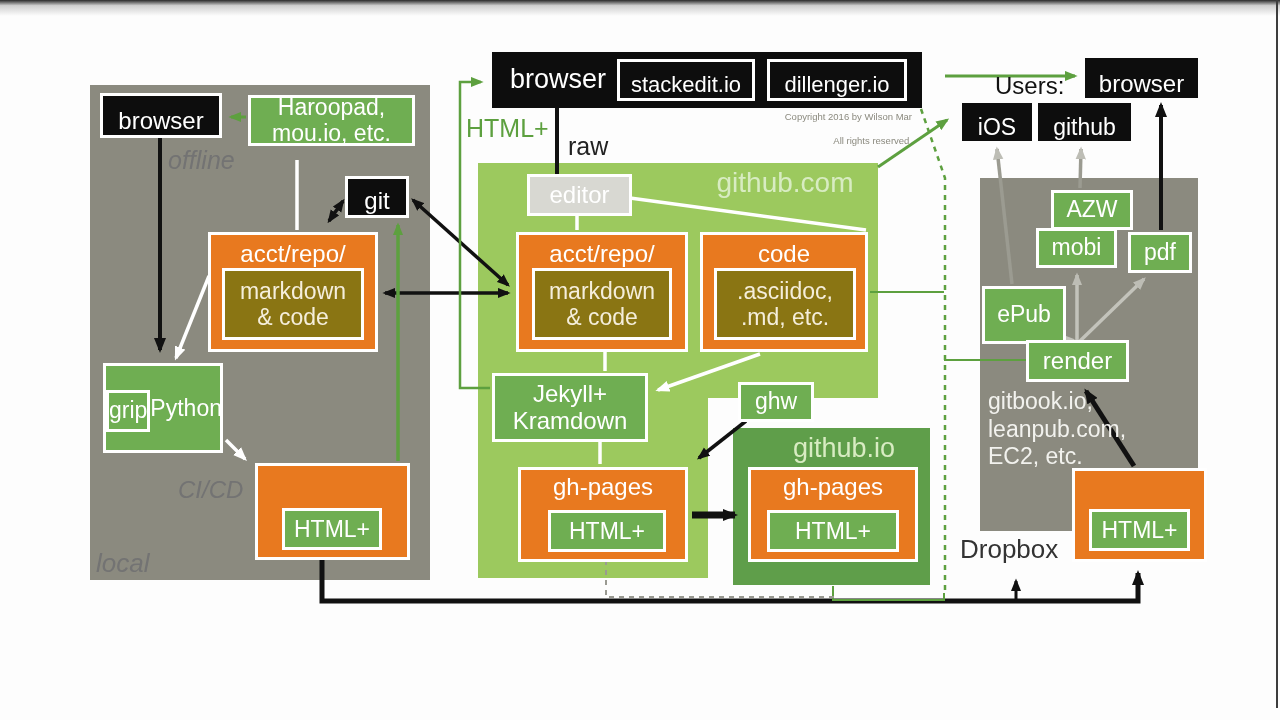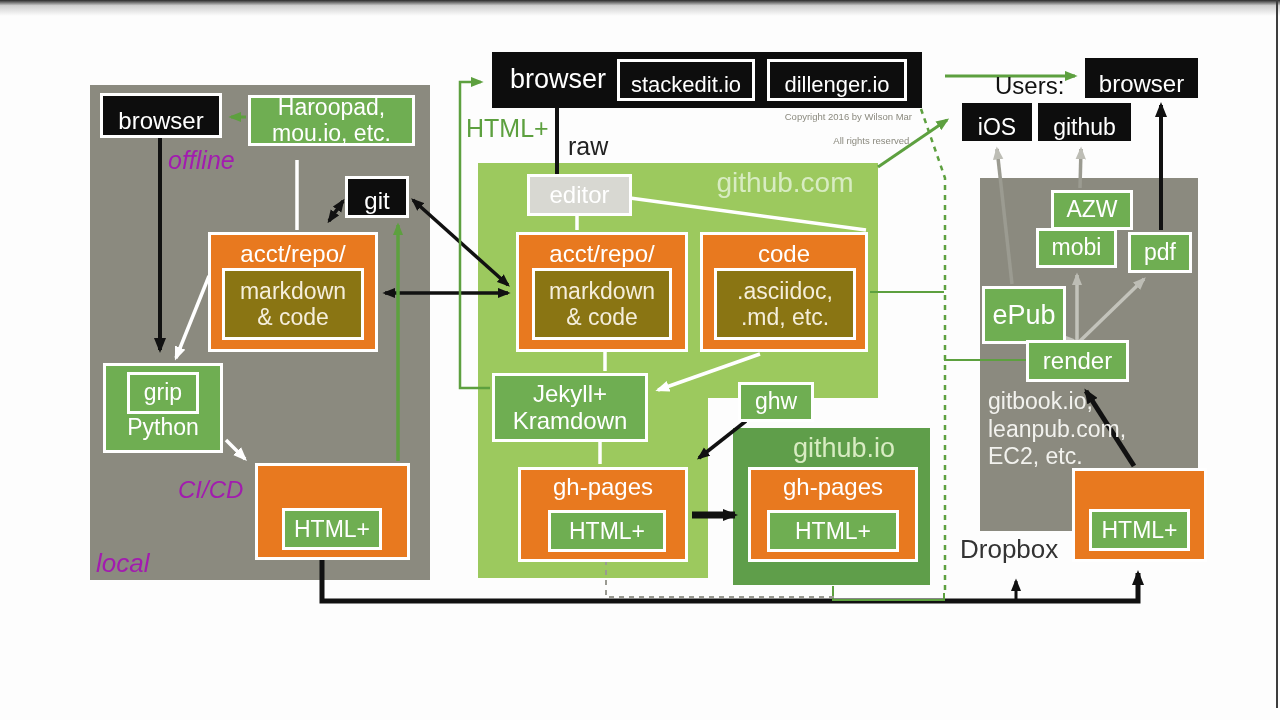--- a/index.html
+++ b/index.html
@@ -19,21 +19,21 @@
   .green-box{background:#6fae52;}
   .orange-box{background:#e8791f;display:block;}
   .olive-inner{background:#8a7513;border:3px solid #fff;color:#f5eedb;
                display:flex;align-items:center;justify-content:center;text-align:center;line-height:1.15;}
   .green-inner{background:#6fae52;border:3px solid #fff;color:#fff;
                display:flex;align-items:center;justify-content:center;}
   .editor-box{background:#d8d8d2;border:3px solid #fff;color:#fff;
               display:flex;align-items:center;justify-content:center;}
   .bar{background:#0d0d0d;}
   .lbl{position:absolute;white-space:pre-line;}
-  .italic-w{font-style:italic;color:#a21caf;}
+  .italic-w{font-style:italic;color:#737373;}
   .panel-title{color:#d8ecc2;text-align:center;}
   .orange-title{color:#fff;text-align:center;padding-top:5px;border-radius:16px;}
   .multiline{white-space:pre-line;}
 </style>
 </head>
 <body>
 
 <div class="stage">
 
   <div class="abs panel-gray" style="left:90px;top:85px;width:340px;height:495px"></div>
@@ -109,21 +109,21 @@
   <div class="abs box black-box" style="left:345px;top:176px;width:64px;height:42px;font-size:24px">
       <span>git</span>
     </div>
 
   <div class="abs orange-box" style="left:208px;top:232px;width:170px;height:120px;border:3px solid #fff">
     <div class="orange-title" style="font-size:24px">acct/repo/</div>
     <div class="abs olive-inner multiline" style="left:11px;top:33px;width:142px;height:72px;font-size:23px"><span class="multiline">markdown
 &amp; code</span></div>
   </div>
 
-  <div class="abs box green-box" style="left:103px;top:363px;width:120px;height:90px;flex-direction:column;justify-content:flex-start">
+  <div class="abs box green-box" style="left:103px;top:363px;width:120px;height:90px;flex-direction:row;justify-content:flex-start">
     <div class="green-inner" style="width:66px;height:36px;margin-top:6px;font-size:23px">
         <span>grip</span>
       </div>
     <div style="font-size:23px;margin-top:1px">Python</div>
   </div>
 
   <div class="abs orange-box" style="left:255px;top:463px;width:155px;height:97px;border:3px solid #fff">
     <div class="abs green-inner" style="left:24px;top:42px;width:100px;height:42px;font-size:23px">
         <span>HTML+</span>
       </div>
@@ -197,21 +197,21 @@
 
   <div class="abs box green-box" style="left:1051px;top:190px;width:82px;height:40px;font-size:23px">
       <span>AZW</span>
     </div>
   <div class="abs box green-box" style="left:1036px;top:228px;width:81px;height:40px;font-size:23px">
       <span>mobi</span>
     </div>
   <div class="abs box green-box" style="left:1128px;top:232px;width:64px;height:41px;font-size:23px">
       <span>pdf</span>
     </div>
-  <div class="abs box green-box" style="left:982px;top:286px;width:84px;height:58px;font-size:27px">
+  <div class="abs box green-box" style="left:982px;top:286px;width:84px;height:58px;font-size:23px">
       <span>ePub</span>
     </div>
   <div class="abs box green-box" style="left:1026px;top:340px;width:103px;height:42px;font-size:24px">
       <span>render</span>
     </div>
   <div class="lbl" style="left:988px;top:388px;font-size:23px;color:#f2f2ee;line-height:1.2">gitbook.io,
 leanpub.com,
 EC2, etc.</div>
 
   <div class="lbl" style="left:960px;top:534px;font-size:26px;color:#333">Dropbox</div>

